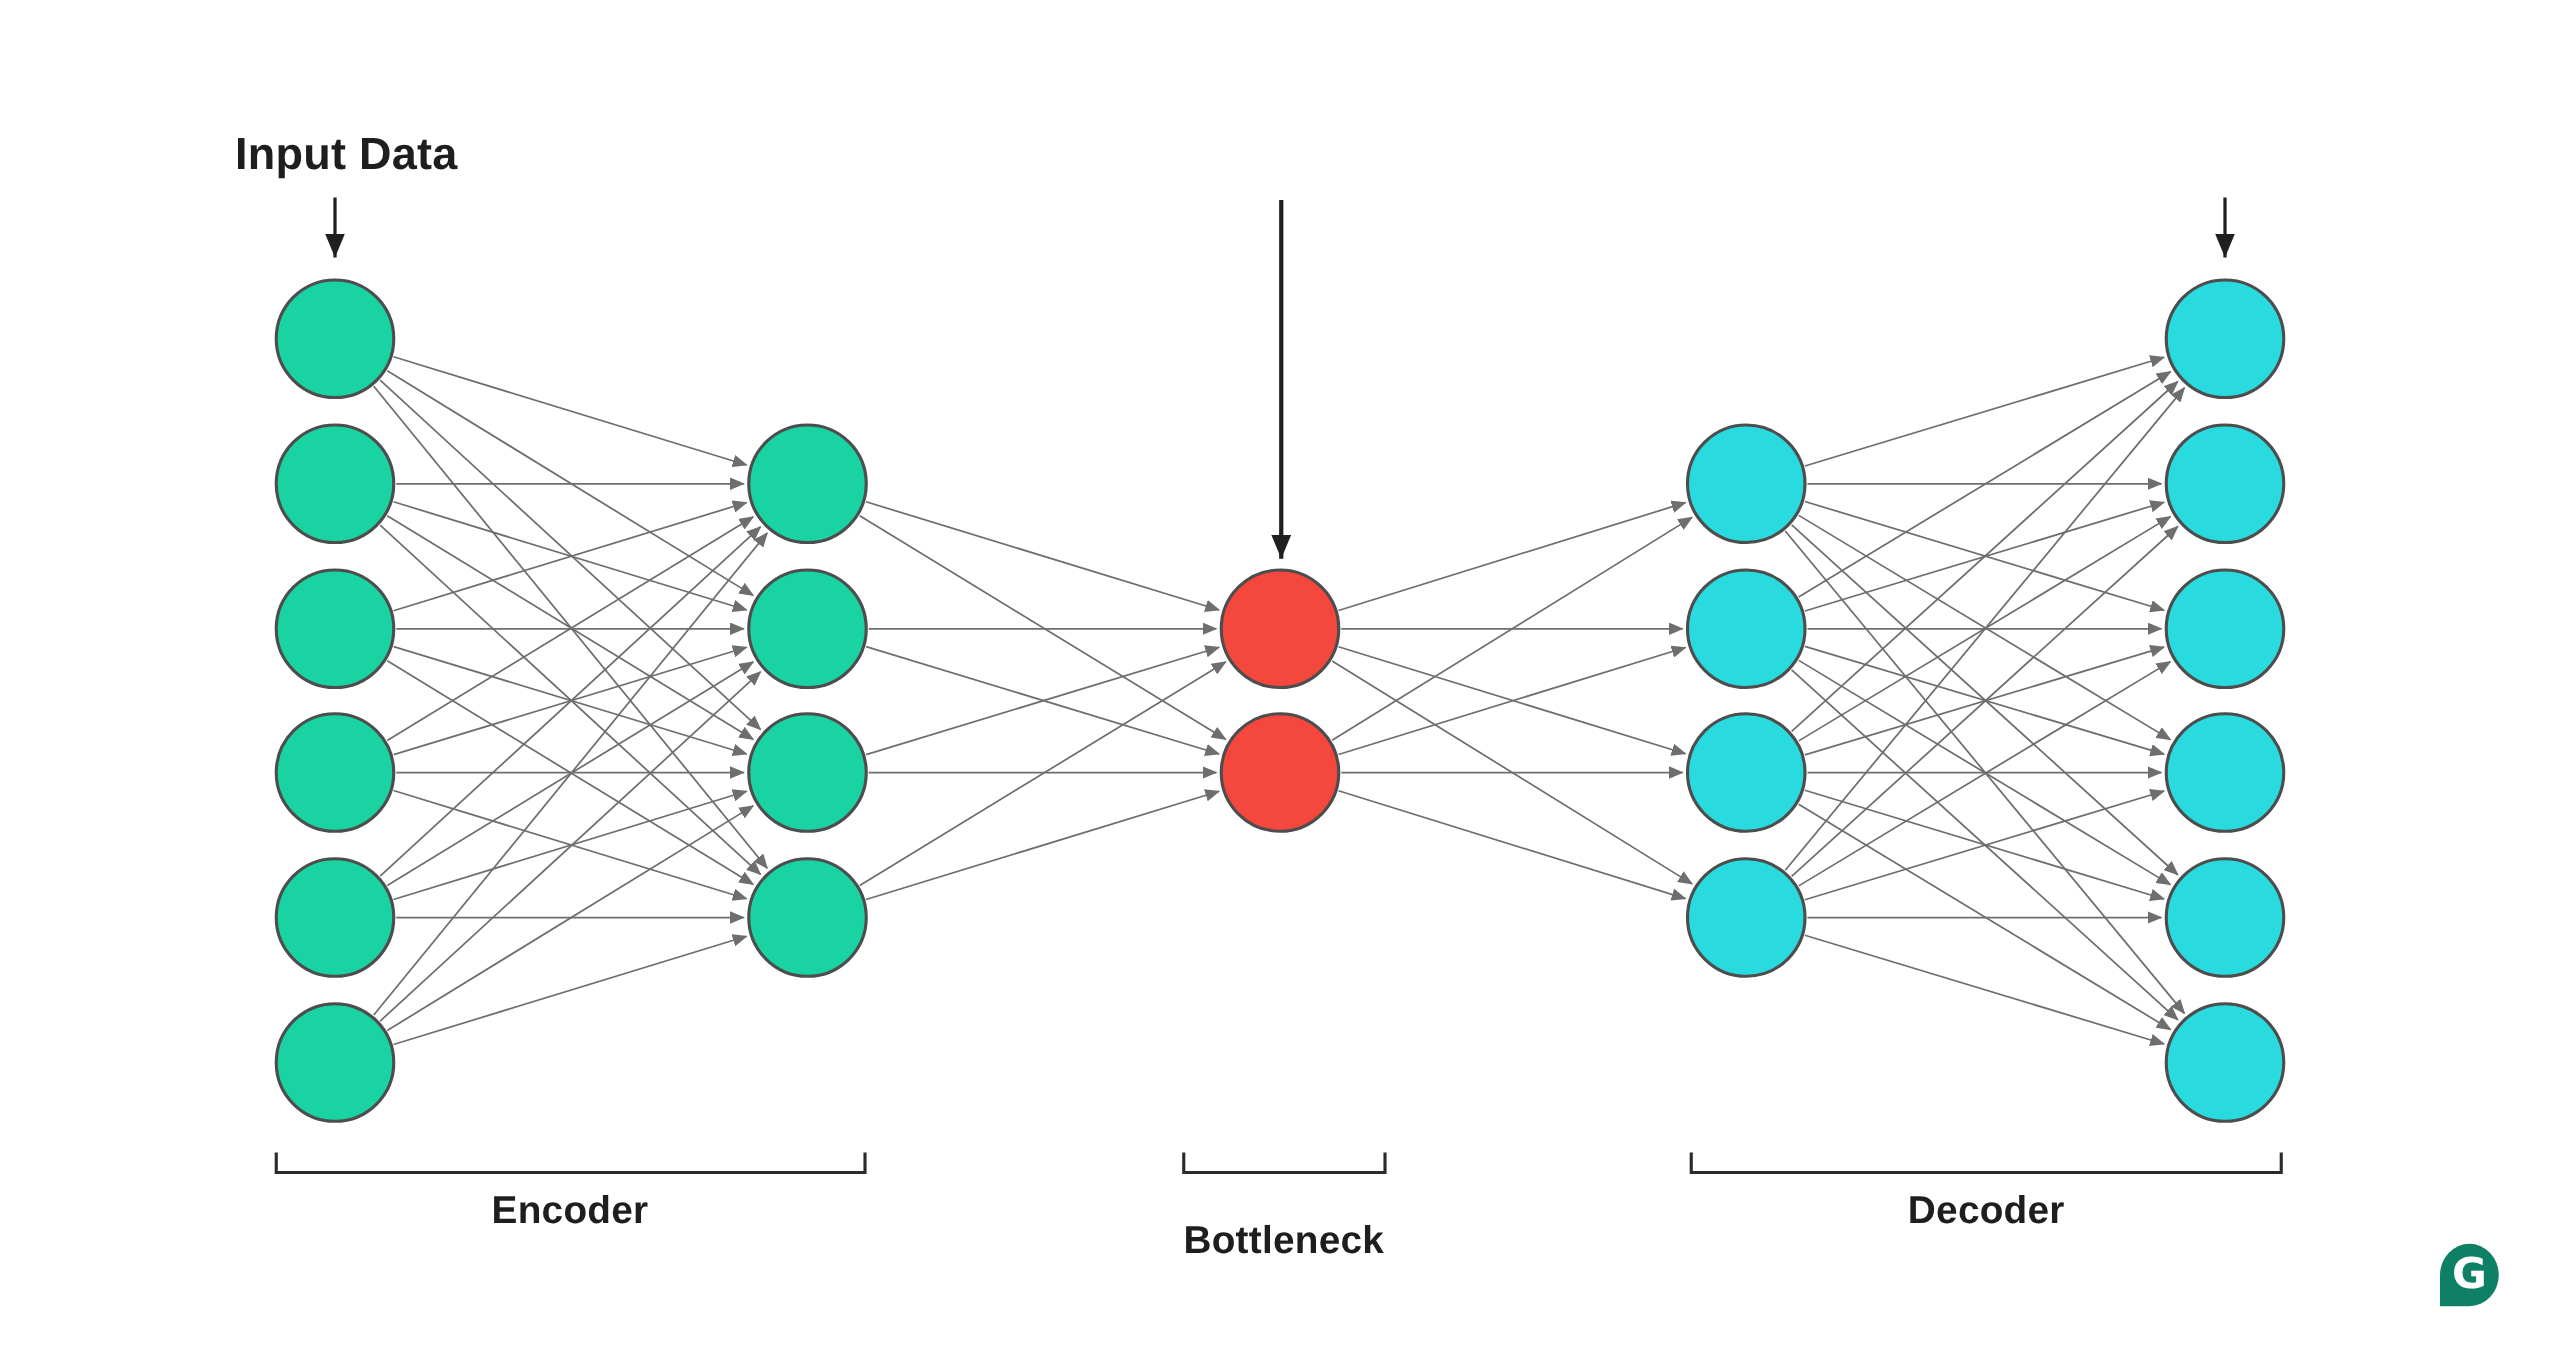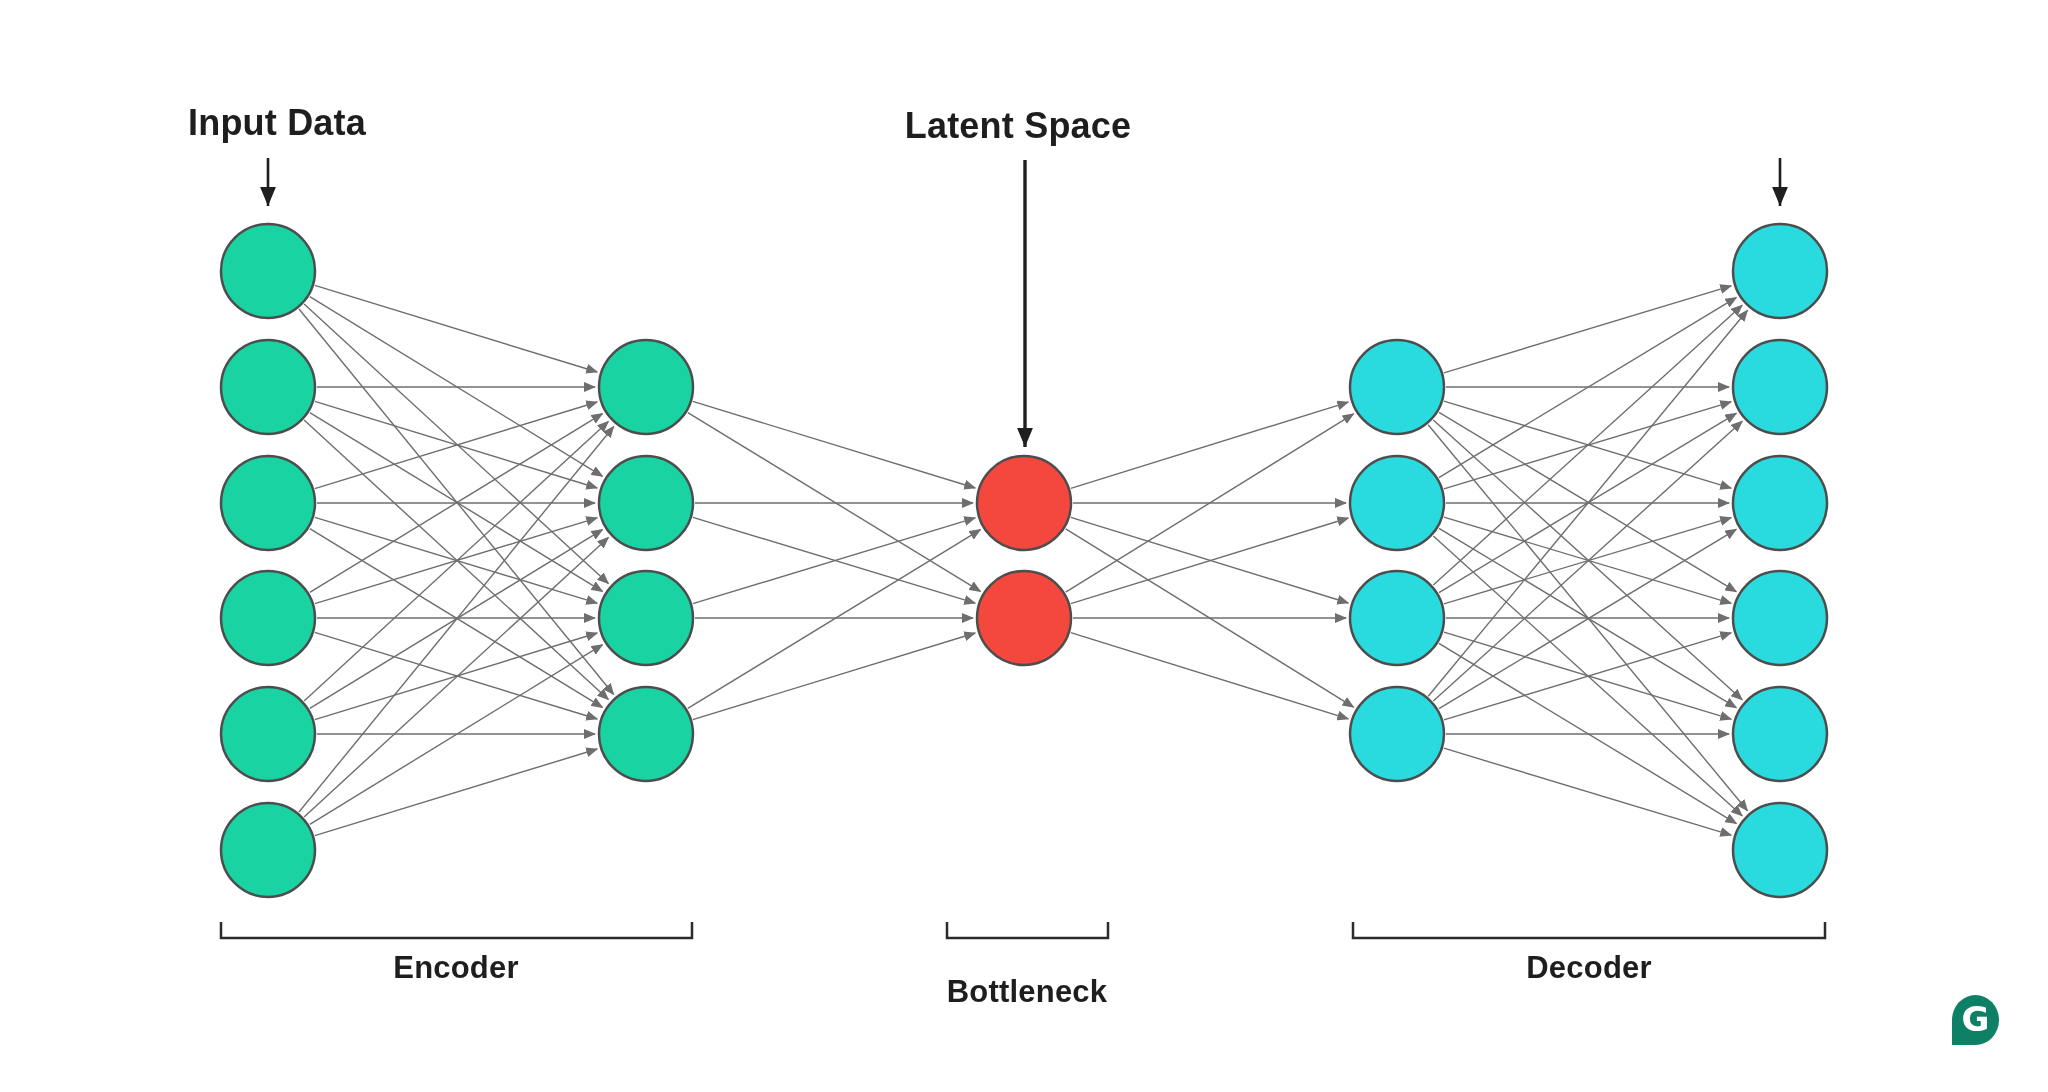--- a/index.html
+++ b/index.html
@@ -140,21 +140,20 @@
         <circle cx="1780" cy="271" r="47" fill="#29DBDE"></circle>
         <circle cx="1780" cy="387" r="47" fill="#29DBDE"></circle>
         <circle cx="1780" cy="503" r="47" fill="#29DBDE"></circle>
         <circle cx="1780" cy="618" r="47" fill="#29DBDE"></circle>
         <circle cx="1780" cy="734" r="47" fill="#29DBDE"></circle>
         <circle cx="1780" cy="850" r="47" fill="#29DBDE"></circle>
       </g>
     </svg>
 
   <div class="label top-label" id="input-label">Input Data</div>
-  <div class="label top-label" id="latent-label">Latent Space</div>
 
   <div class="label bottom-label" id="encoder-label">Encoder</div>
   <div class="label bottom-label" id="bottleneck-label">Bottleneck</div>
   <div class="label bottom-label" id="decoder-label">Decoder</div>
 
   <div class="logo" style="background: rgb(14, 128, 102);">
     <span>G</span>
   </div>
 
 </div>

